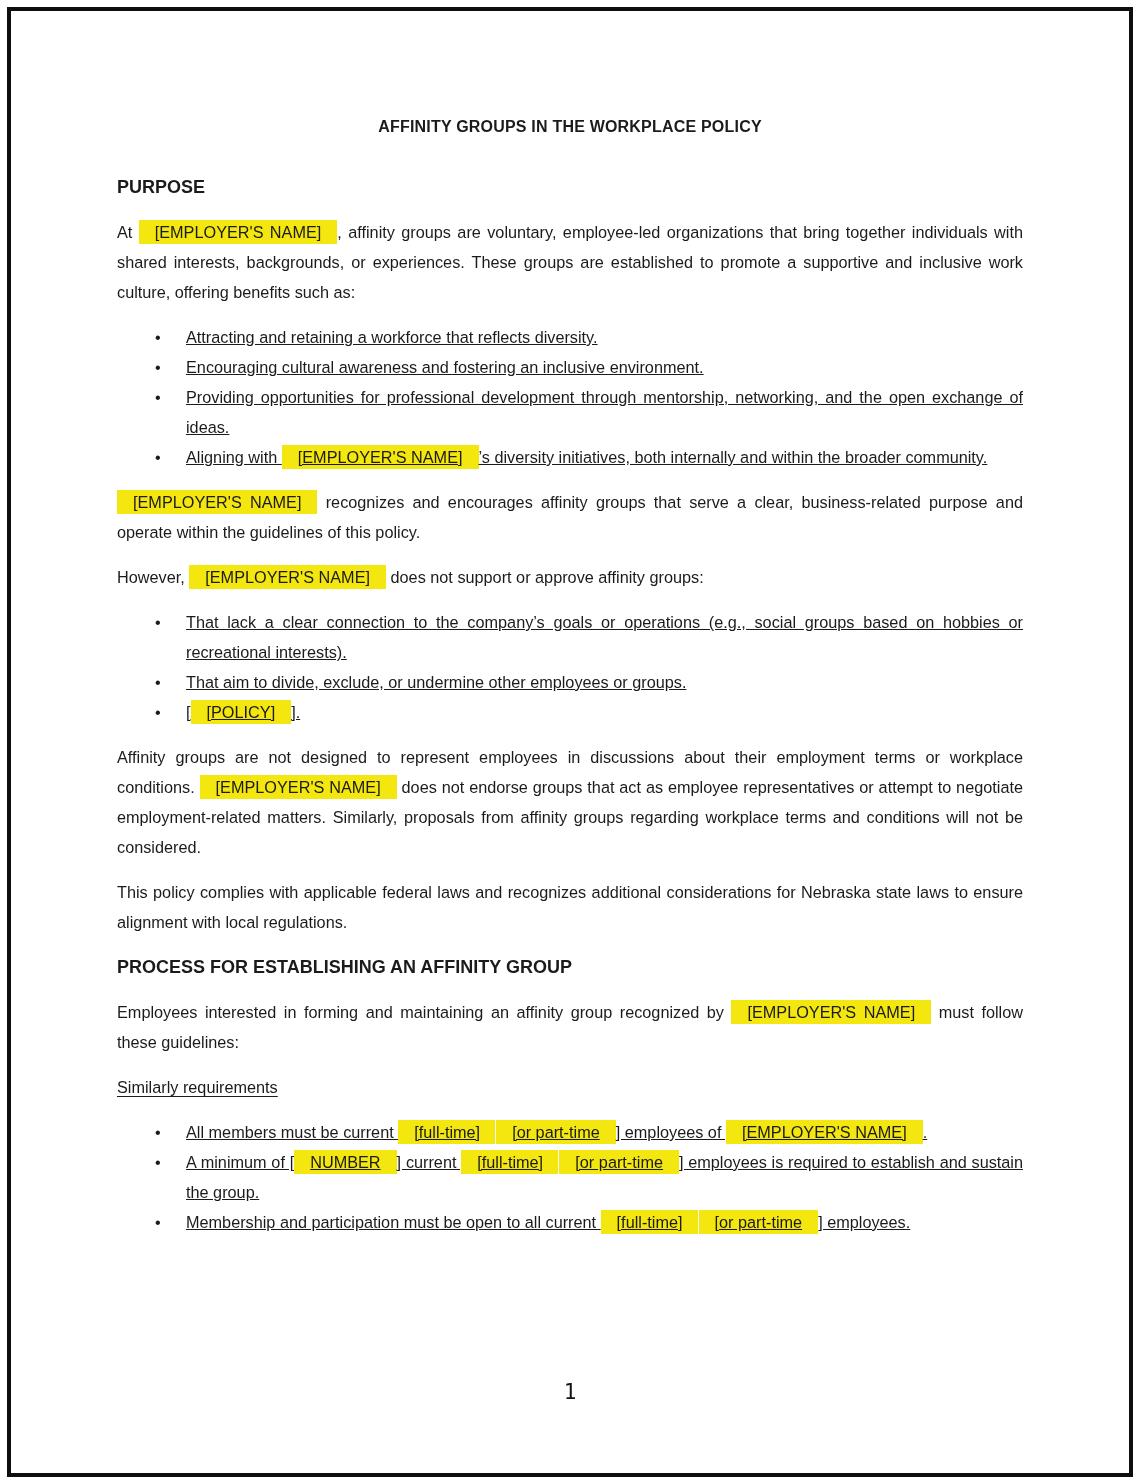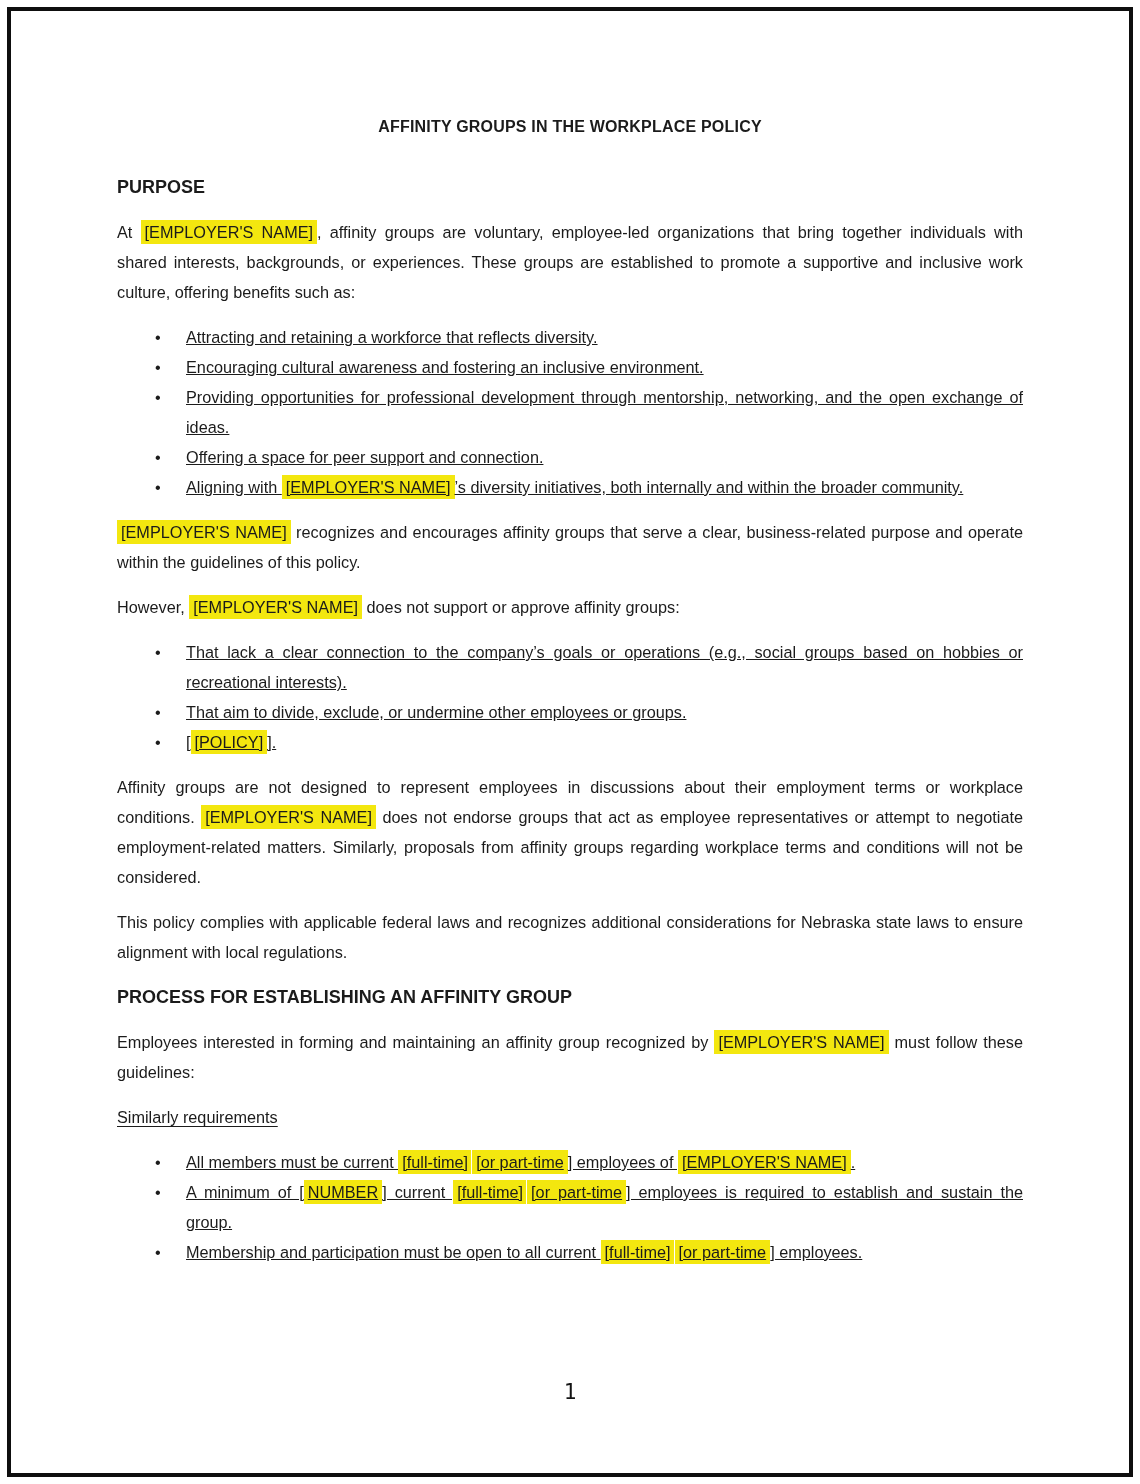--- a/index.html
+++ b/index.html
@@ -70,21 +70,21 @@
   ul.bullet-list li::before {
     content: "\2022";
     position: absolute;
     left: -31px;
     top: 0;
     font-size: 16.25px;
   }
   mark.hl {
     background: var(--hl, #f3e70f);
     color: inherit;
-    padding: 3px 4px;
+    padding: 3px 16px;
   }
   mark.hl + mark.hl {
     box-shadow: -1px 0 0 0 #ffffff;
   }
   .page-number {
     position: absolute;
     top: 1380px;
     left: 0;
     width: 100%;
     text-align: center;
@@ -100,21 +100,20 @@
 
 <div class="content">
   <h1 class="doc-title">AFFINITY GROUPS IN THE WORKPLACE POLICY</h1>
   <main id="doc-body">
       <h2 class="section-heading">PURPOSE</h2>
       <p class="paragraph">At <mark class="hl">[EMPLOYER'S NAME]</mark>, affinity groups are voluntary, employee-led organizations that bring together individuals with shared interests, backgrounds, or experiences. These groups are established to promote a supportive and inclusive work culture, offering benefits such as:</p>
       <ul class="bullet-list">
         <li>Attracting and retaining a workforce that reflects diversity.</li>
         <li>Encouraging cultural awareness and fostering an inclusive environment.</li>
         <li>Providing opportunities for professional development through mentorship, networking, and the open exchange of ideas.</li>
-        <li>Offering a space for peer support and connection.</li>
         <li>Aligning with <mark class="hl">[EMPLOYER'S NAME]</mark>’s diversity initiatives, both internally and within the broader community.</li>
       </ul>
       <p class="paragraph"><mark class="hl">[EMPLOYER'S NAME]</mark> recognizes and encourages affinity groups that serve a clear, business-related purpose and operate within the guidelines of this policy.</p>
       <p class="paragraph">However, <mark class="hl">[EMPLOYER'S NAME]</mark> does not support or approve affinity groups:</p>
       <ul class="bullet-list">
         <li>That lack a clear connection to the company’s goals or operations (e.g., social groups based on hobbies or recreational interests).</li>
         <li>That aim to divide, exclude, or undermine other employees or groups.</li>
         <li>[<mark class="hl">[POLICY]</mark>].</li>
       </ul>
       <p class="paragraph">Affinity groups are not designed to represent employees in discussions about their employment terms or workplace conditions. <mark class="hl">[EMPLOYER'S NAME]</mark> does not endorse groups that act as employee representatives or attempt to negotiate employment-related matters. Similarly, proposals from affinity groups regarding workplace terms and conditions will not be considered.</p>

